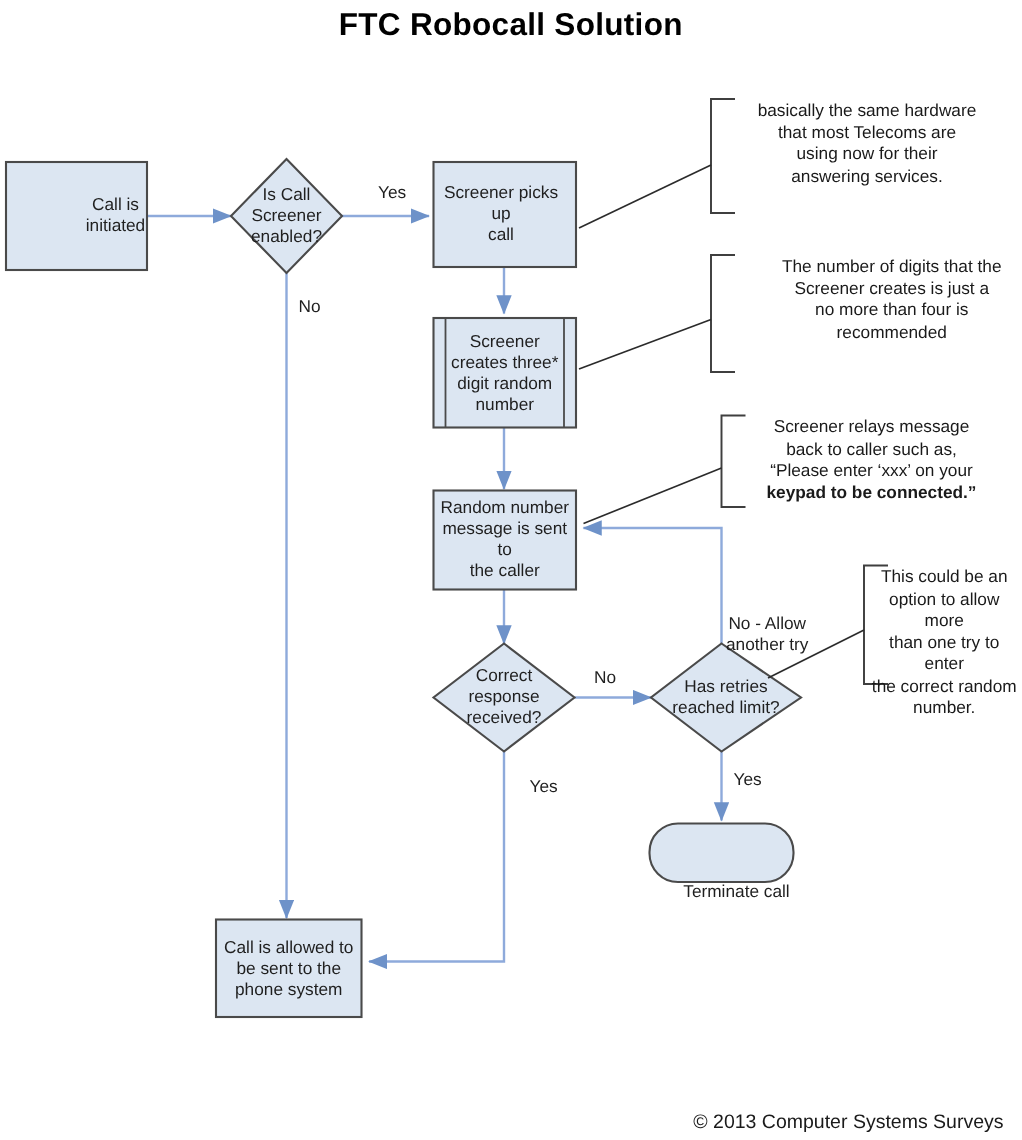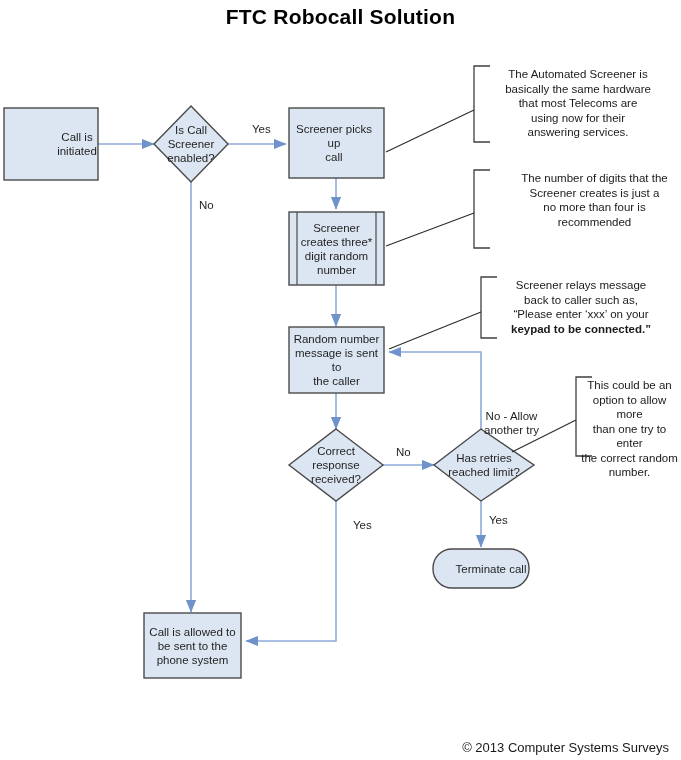--- a/index.html
+++ b/index.html
@@ -164,41 +164,40 @@
 message is sent to
 the caller</div>
 
   <div class="node-text" style="left:289px; top:429px; width:94px; height:72px; white-space:pre-line;">Correct
 response
 received?</div>
 
   <div class="node-text" style="left:434px; top:429px; width:100px; height:72px; white-space:pre-line;">Has retries
 reached limit?</div>
 
-  <div class="node-text" style="left:433px; top:549px; width:116px; height:39px; white-space:pre-line;">Terminate call</div>
+  <div class="node-text" style="left:433px; top:575px; width:116px; height:39px; white-space:pre-line;">Terminate call</div>
 
   <div class="node-text" style="left:144px; top:613px; width:97px; height:65px; white-space:pre-line;">Call is allowed to
 be sent to the
 phone system</div>
 
   <div class="edge-label" style="left:252px; top:122px;">Yes</div>
 
   <div class="edge-label" style="left:199px; top:198px;">No</div>
 
   <div class="edge-label" style="left:396px; top:445px;">No</div>
 
   <div class="edge-label" style="left:353px; top:518px;">Yes</div>
 
   <div class="edge-label" style="left:489px; top:513px;">Yes</div>
 
   <div class="edge-label" style="left:484px; top:409px; text-align:center;">No - Allow
 another try</div>
 
   <div class="note-text" style="left:478px; top:67px; width:200px;">
-    <div>The Automated Screener is</div>
     <div>basically the same hardware</div>
     <div>that most Telecoms are</div>
     <div>using now for their</div>
     <div>answering services.</div>
   </div>
 
   <div class="note-text" style="left:476px; top:171px; width:237px;">
     <div>The number of digits that the</div>
     <div>Screener creates is just a</div>
     <div>no more than four is</div>

